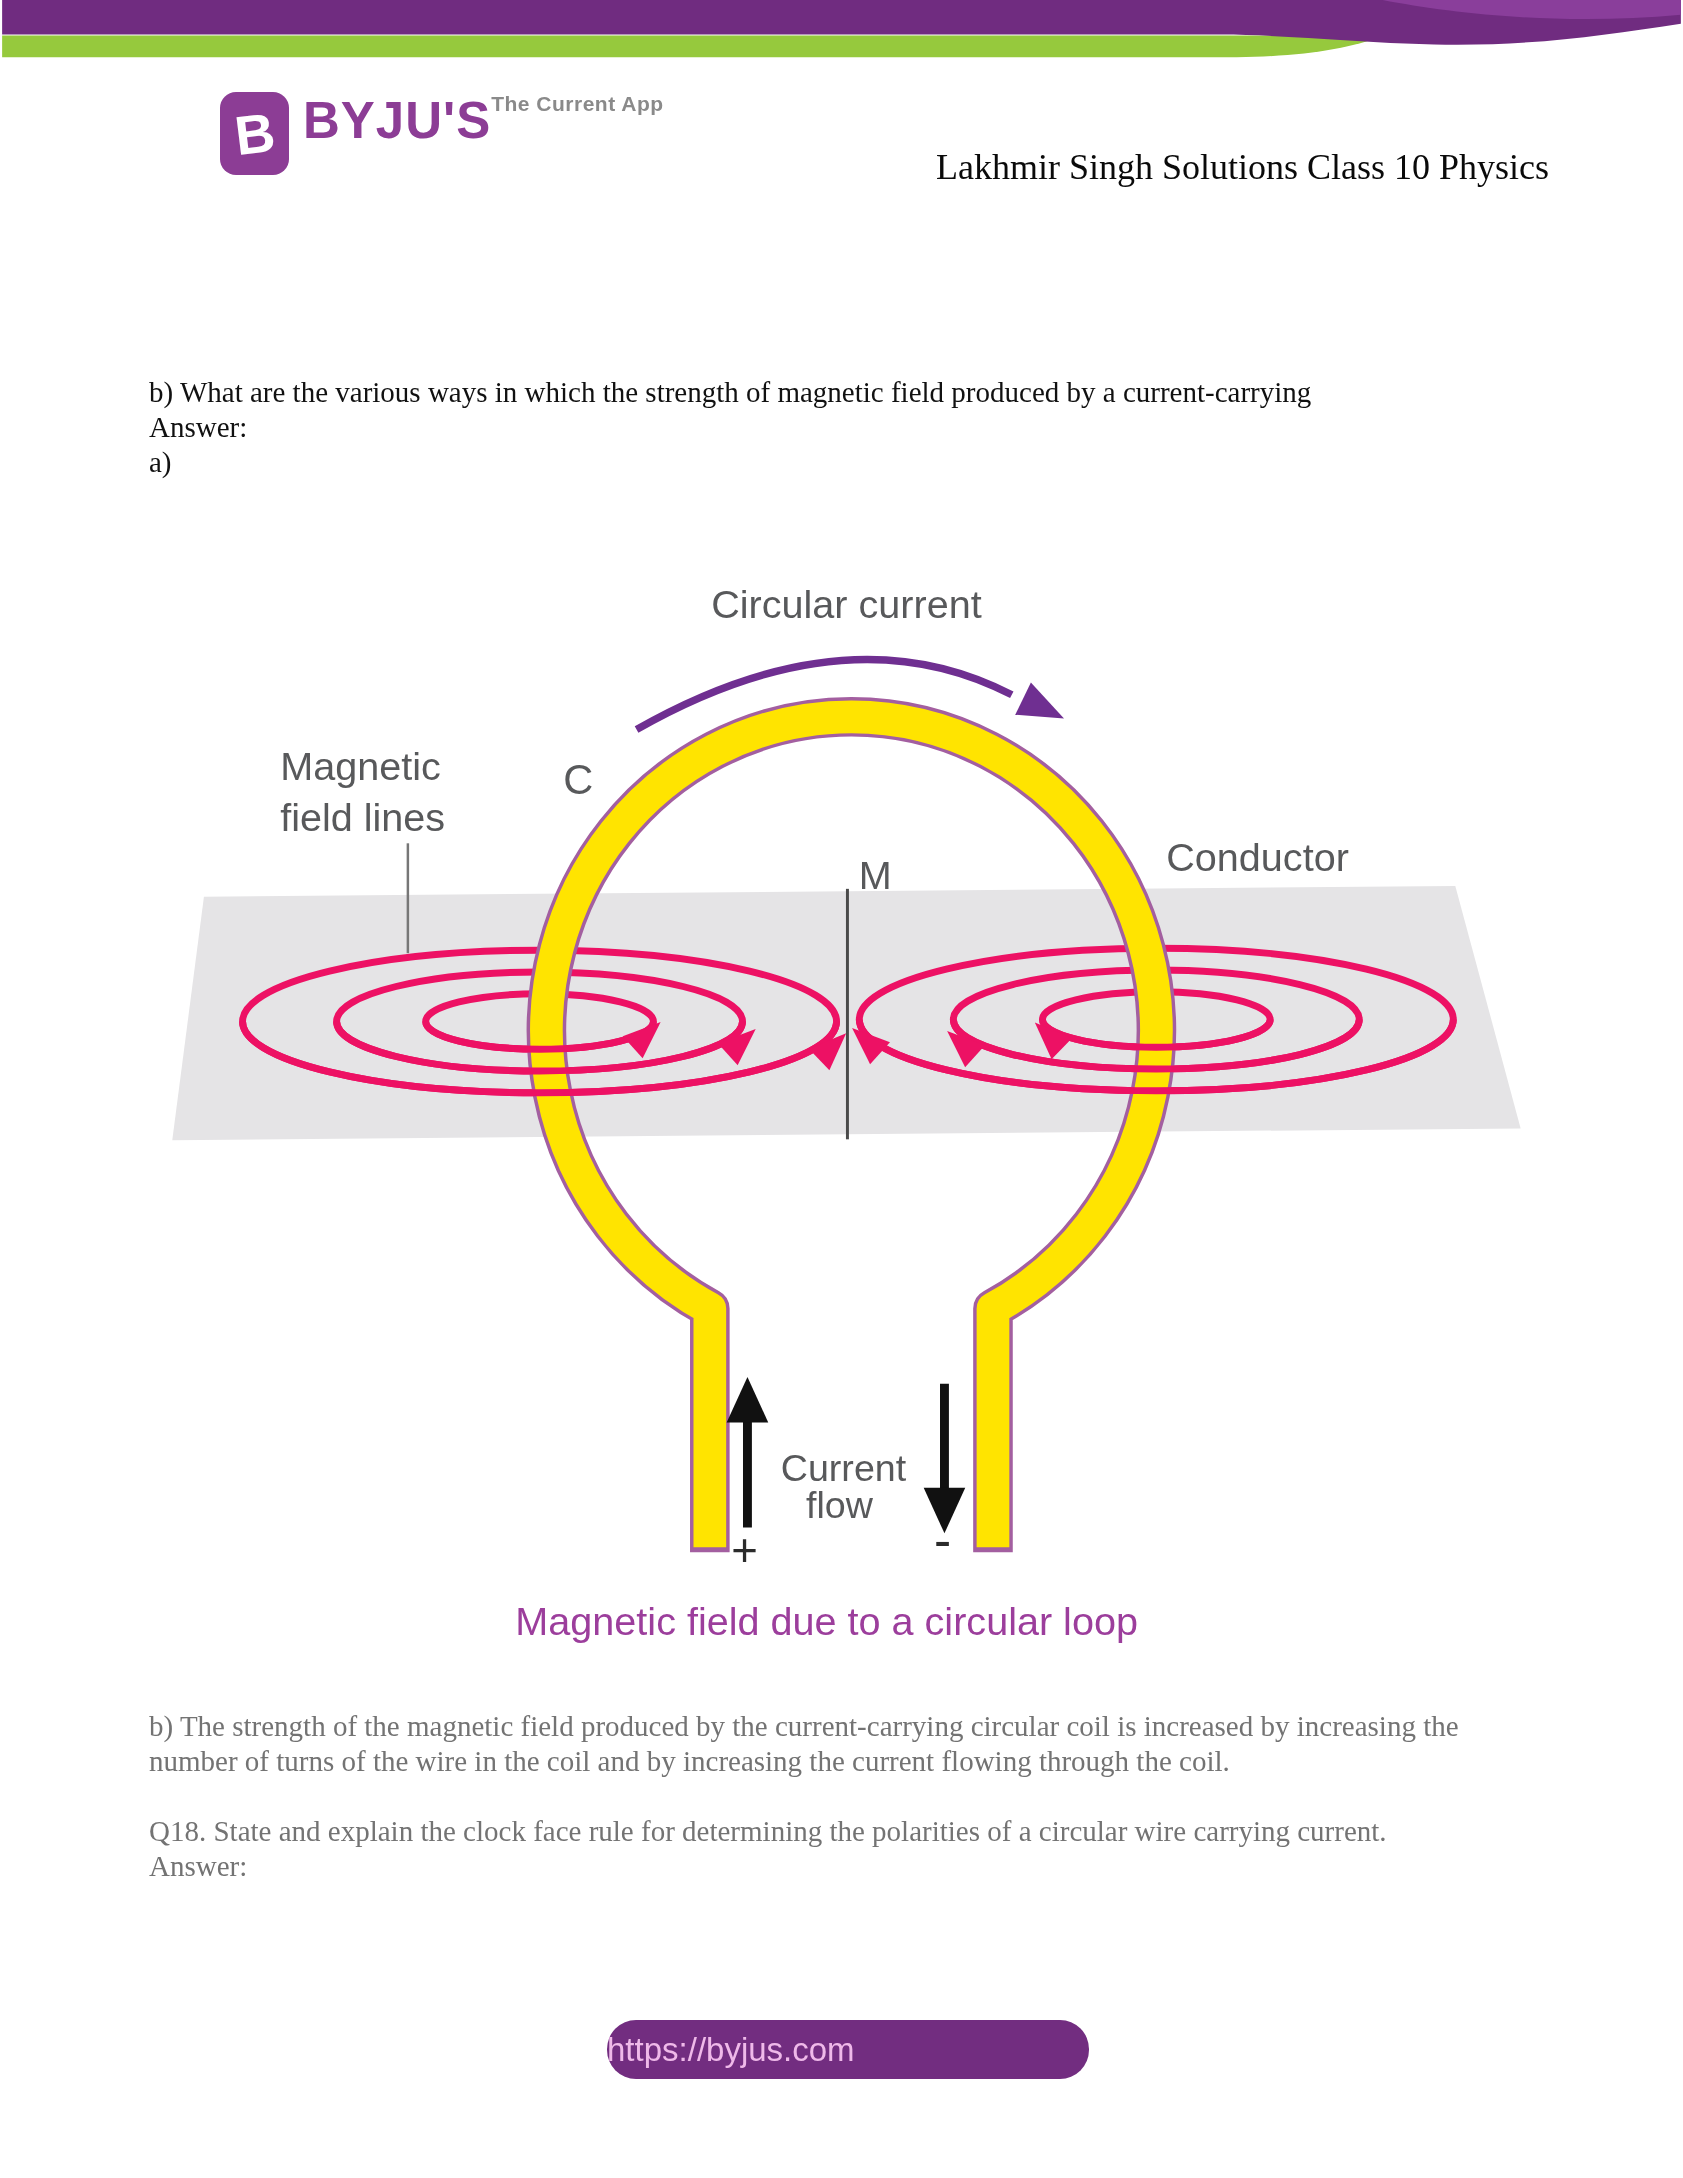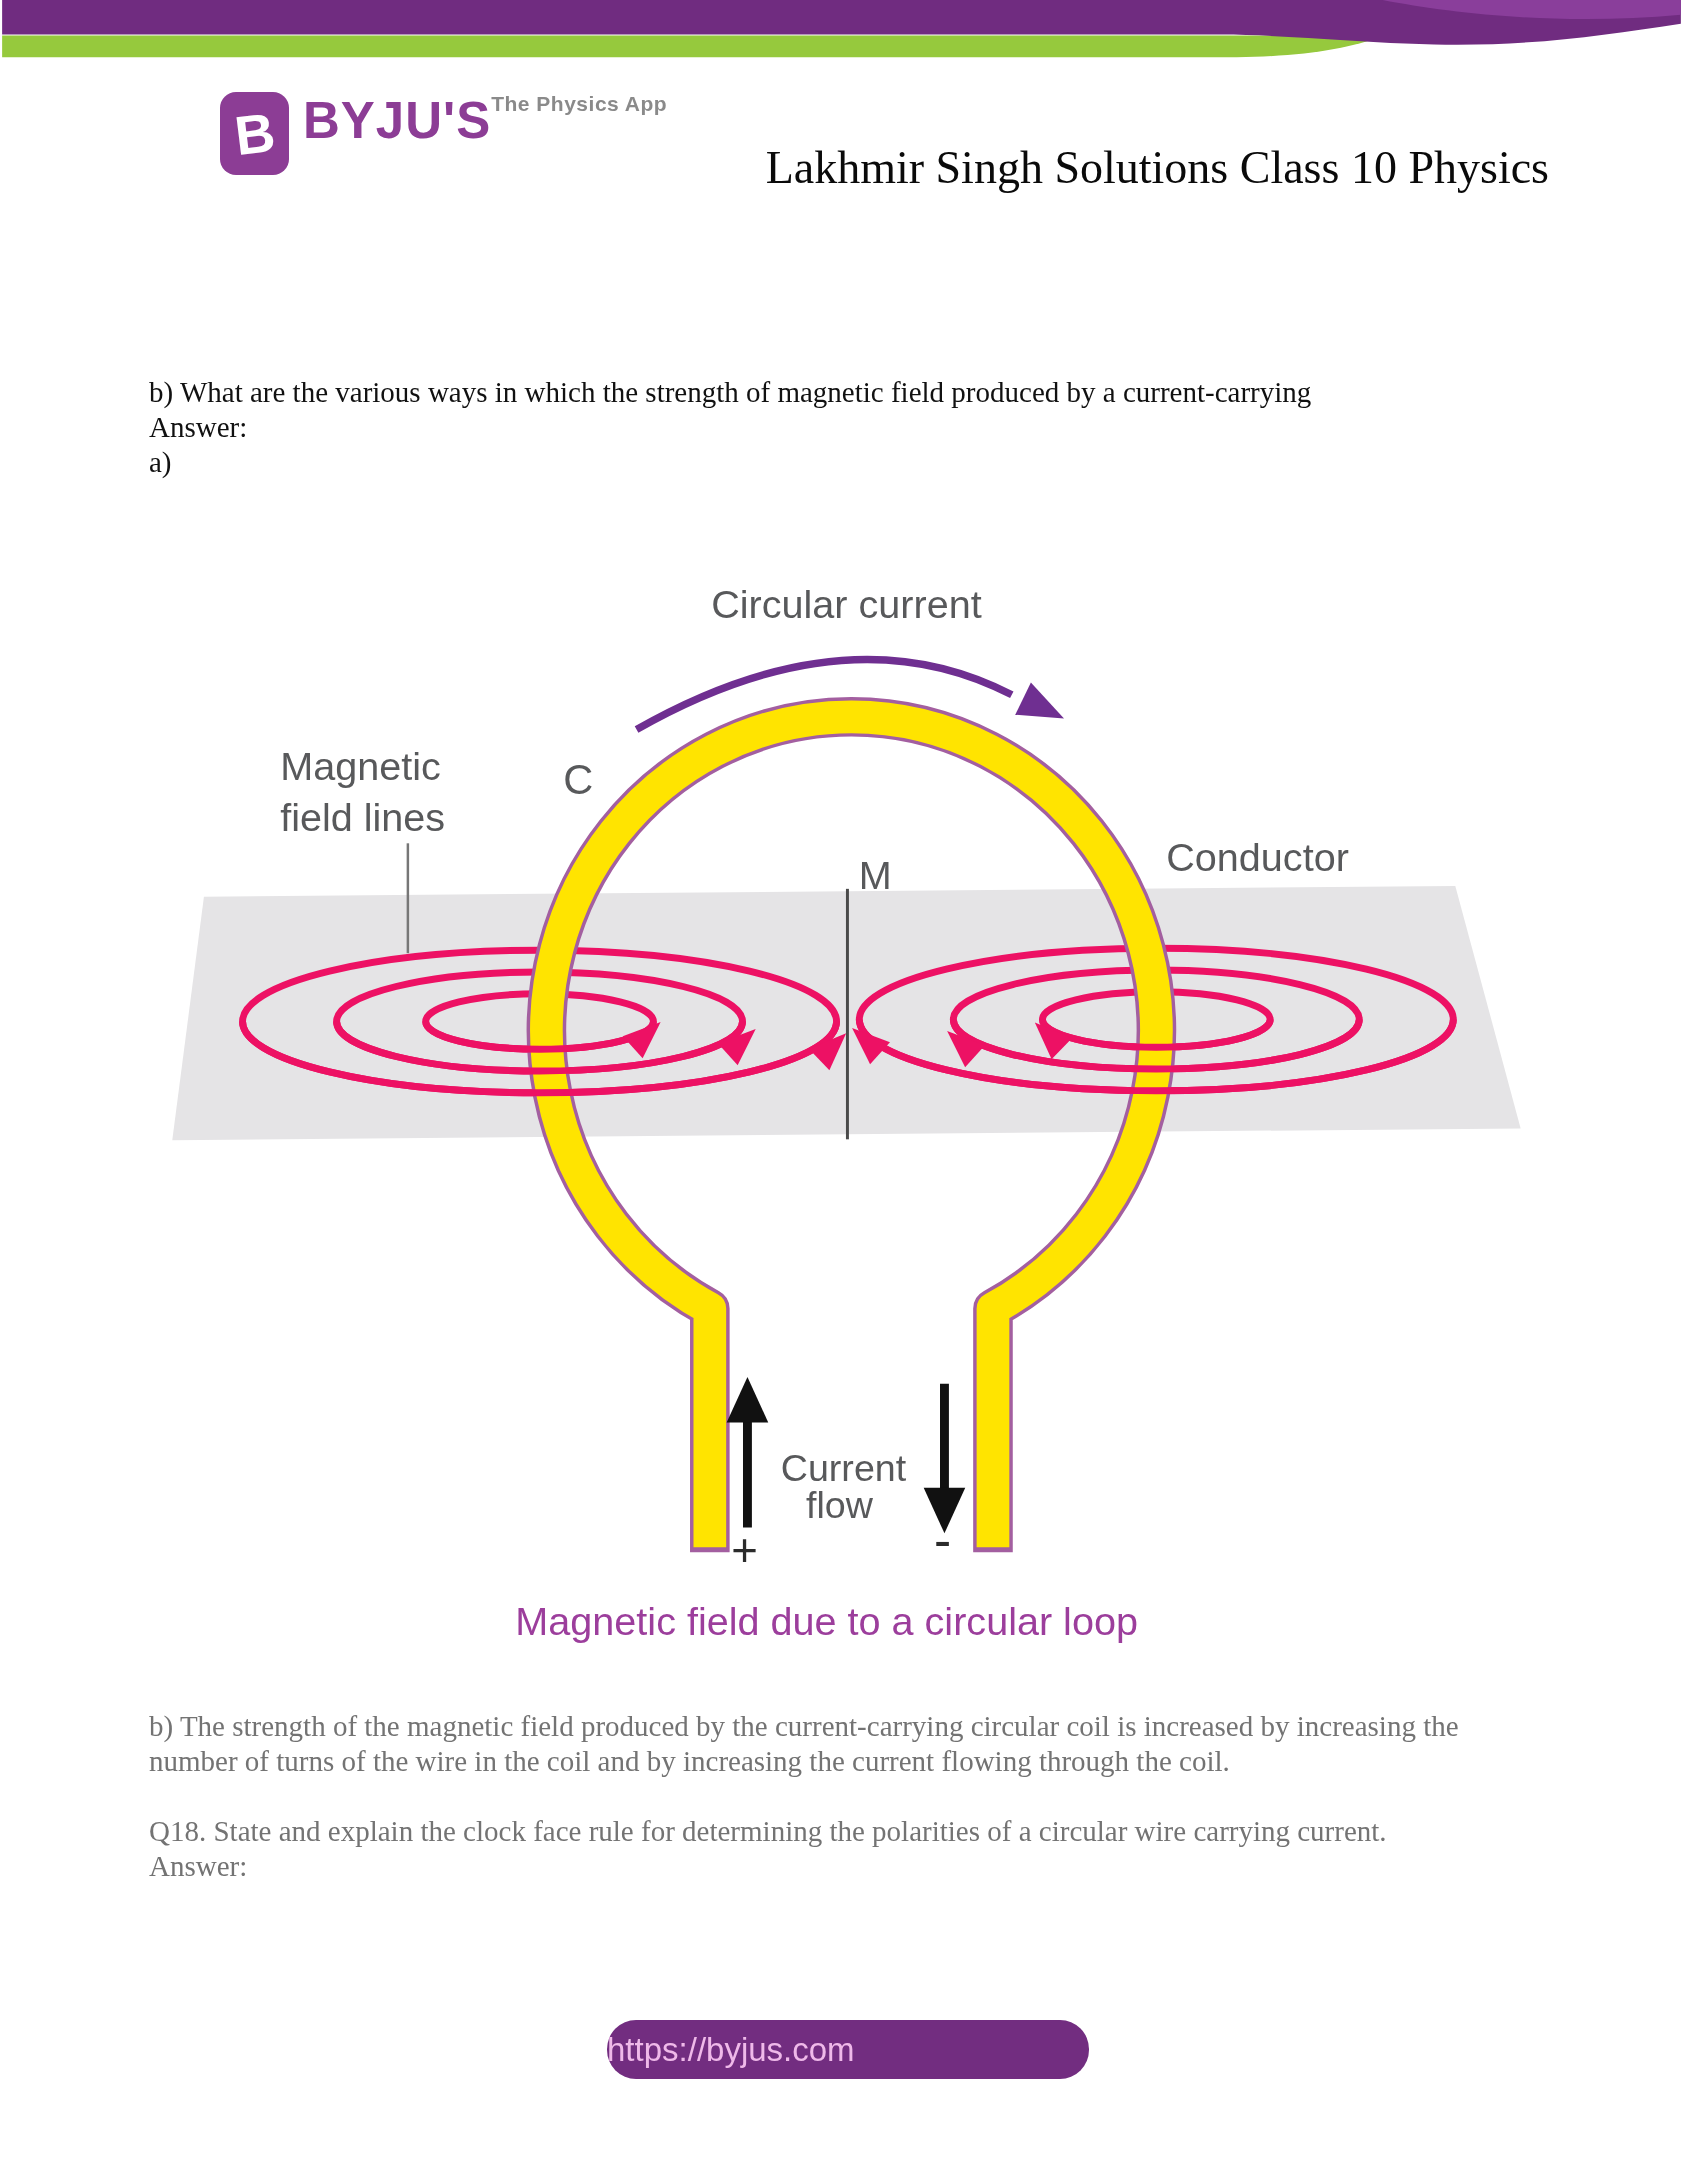--- a/index.html
+++ b/index.html
@@ -11,21 +11,21 @@
   .logo-square{width:69px;height:83px;background:#8C3D95;border-radius:16px;display:flex;
                align-items:center;justify-content:center;}
   .logo-square span{color:#fff;font-family:"Liberation Sans",sans-serif;font-weight:bold;
                     font-size:55px;transform:rotate(-7deg);display:block;}
   .logo-text{display:flex;flex-direction:row;}
   .logo-name{color:#8C3D95;font-family:"Liberation Sans",sans-serif;font-weight:bold;
              font-size:51px;letter-spacing:1px;line-height:57px;}
   .logo-tagline{color:#8a8a8a;font-family:"Liberation Sans",sans-serif;font-size:21px;
                 font-weight:bold;letter-spacing:0.5px;}
   .doc-title{position:absolute;top:146px;right:134px;text-align:right;color:#0a0a0a;
-             font-size:46px;line-height:43px;font-family:"Liberation Serif",serif;}
+             font-size:36px;line-height:43px;font-family:"Liberation Serif",serif;}
   
   .question{position:absolute;left:149px;top:375px;font-size:29px;line-height:35px;color:#111;}
   .bold{font-weight:normal;}
   .answers{position:absolute;left:149px;top:1709px;font-size:29px;line-height:35px;color:#737373;}
   .spacer-line{height:35px;}
   
   #diagram-svg{position:absolute;left:0;top:554px;width:1683px;height:1134px;display:block;}
   text{font-family:"Liberation Sans",sans-serif;}
   
   .footer-pill{position:absolute;left:607px;top:2020px;width:482px;height:59px;border-radius:29px;
@@ -43,21 +43,21 @@
     <path d="M0,0 H1700 V24 C1620,36 1550,47 1450,45 C1370,43 1295,35 1235,35 L0,35 Z" fill="#702C80"></path>
     <path d="M1398,0 C1470,14 1580,26 1700,15 L1700,0 Z" fill="#8A3E9B"></path>
   </svg>
 
   <div class="logo-wrap">
     <div class="logo-square">
       <span>B</span>
     </div>
     <div class="logo-text">
       <div class="logo-name">BYJU'S</div>
-      <div class="logo-tagline">The Physics App</div>
+      <div class="logo-tagline">The Current App</div>
     </div>
   </div>
 
   <div class="doc-title">
     <div>Lakhmir Singh Solutions Class 10 Physics</div>
   </div>
 
   <div class="question">
     <div class="bold">b) What are the various ways in which the strength of magnetic field produced by a current-carrying</div>
     <div class="bold">Answer:</div>

